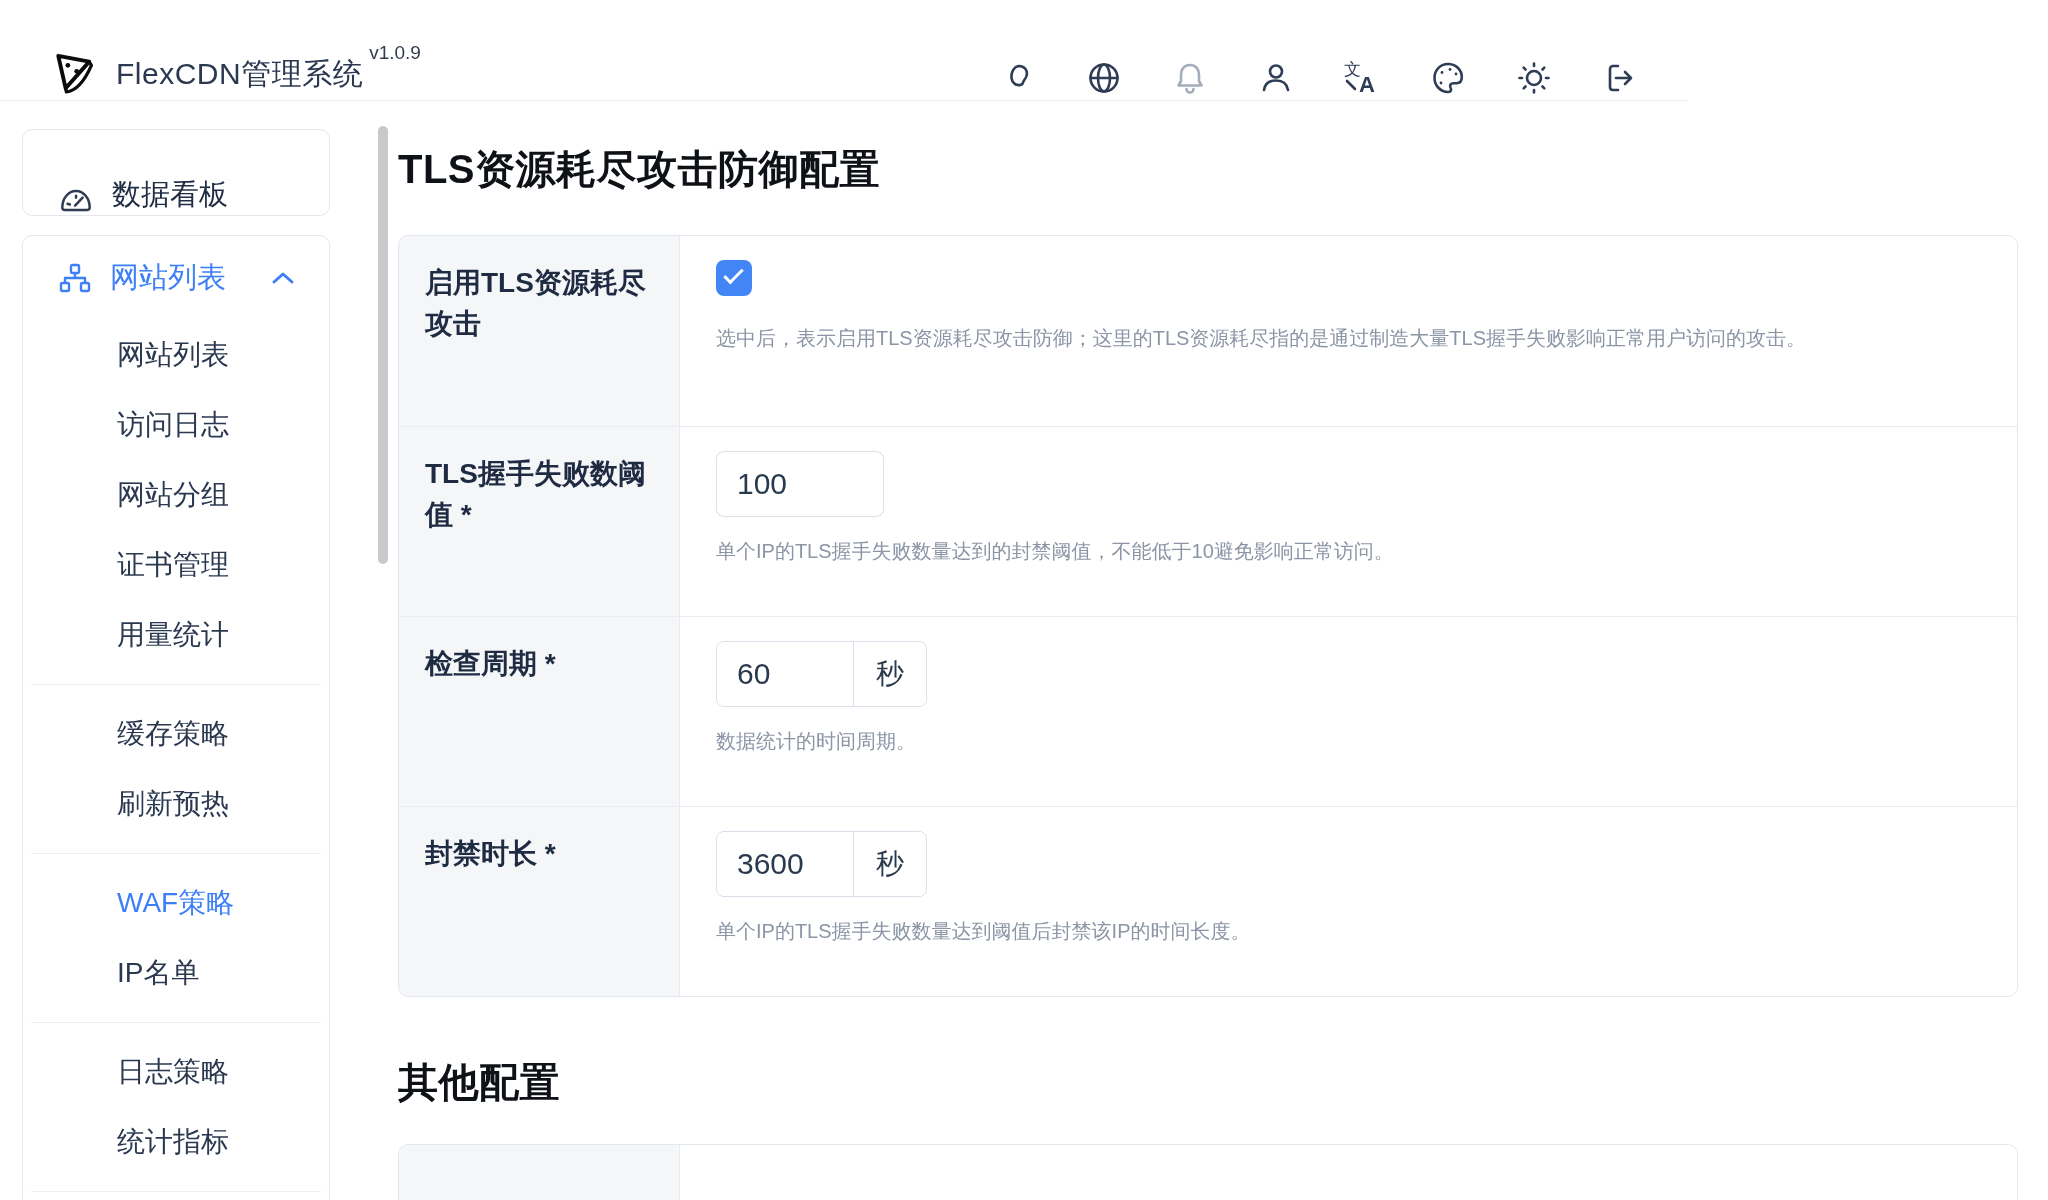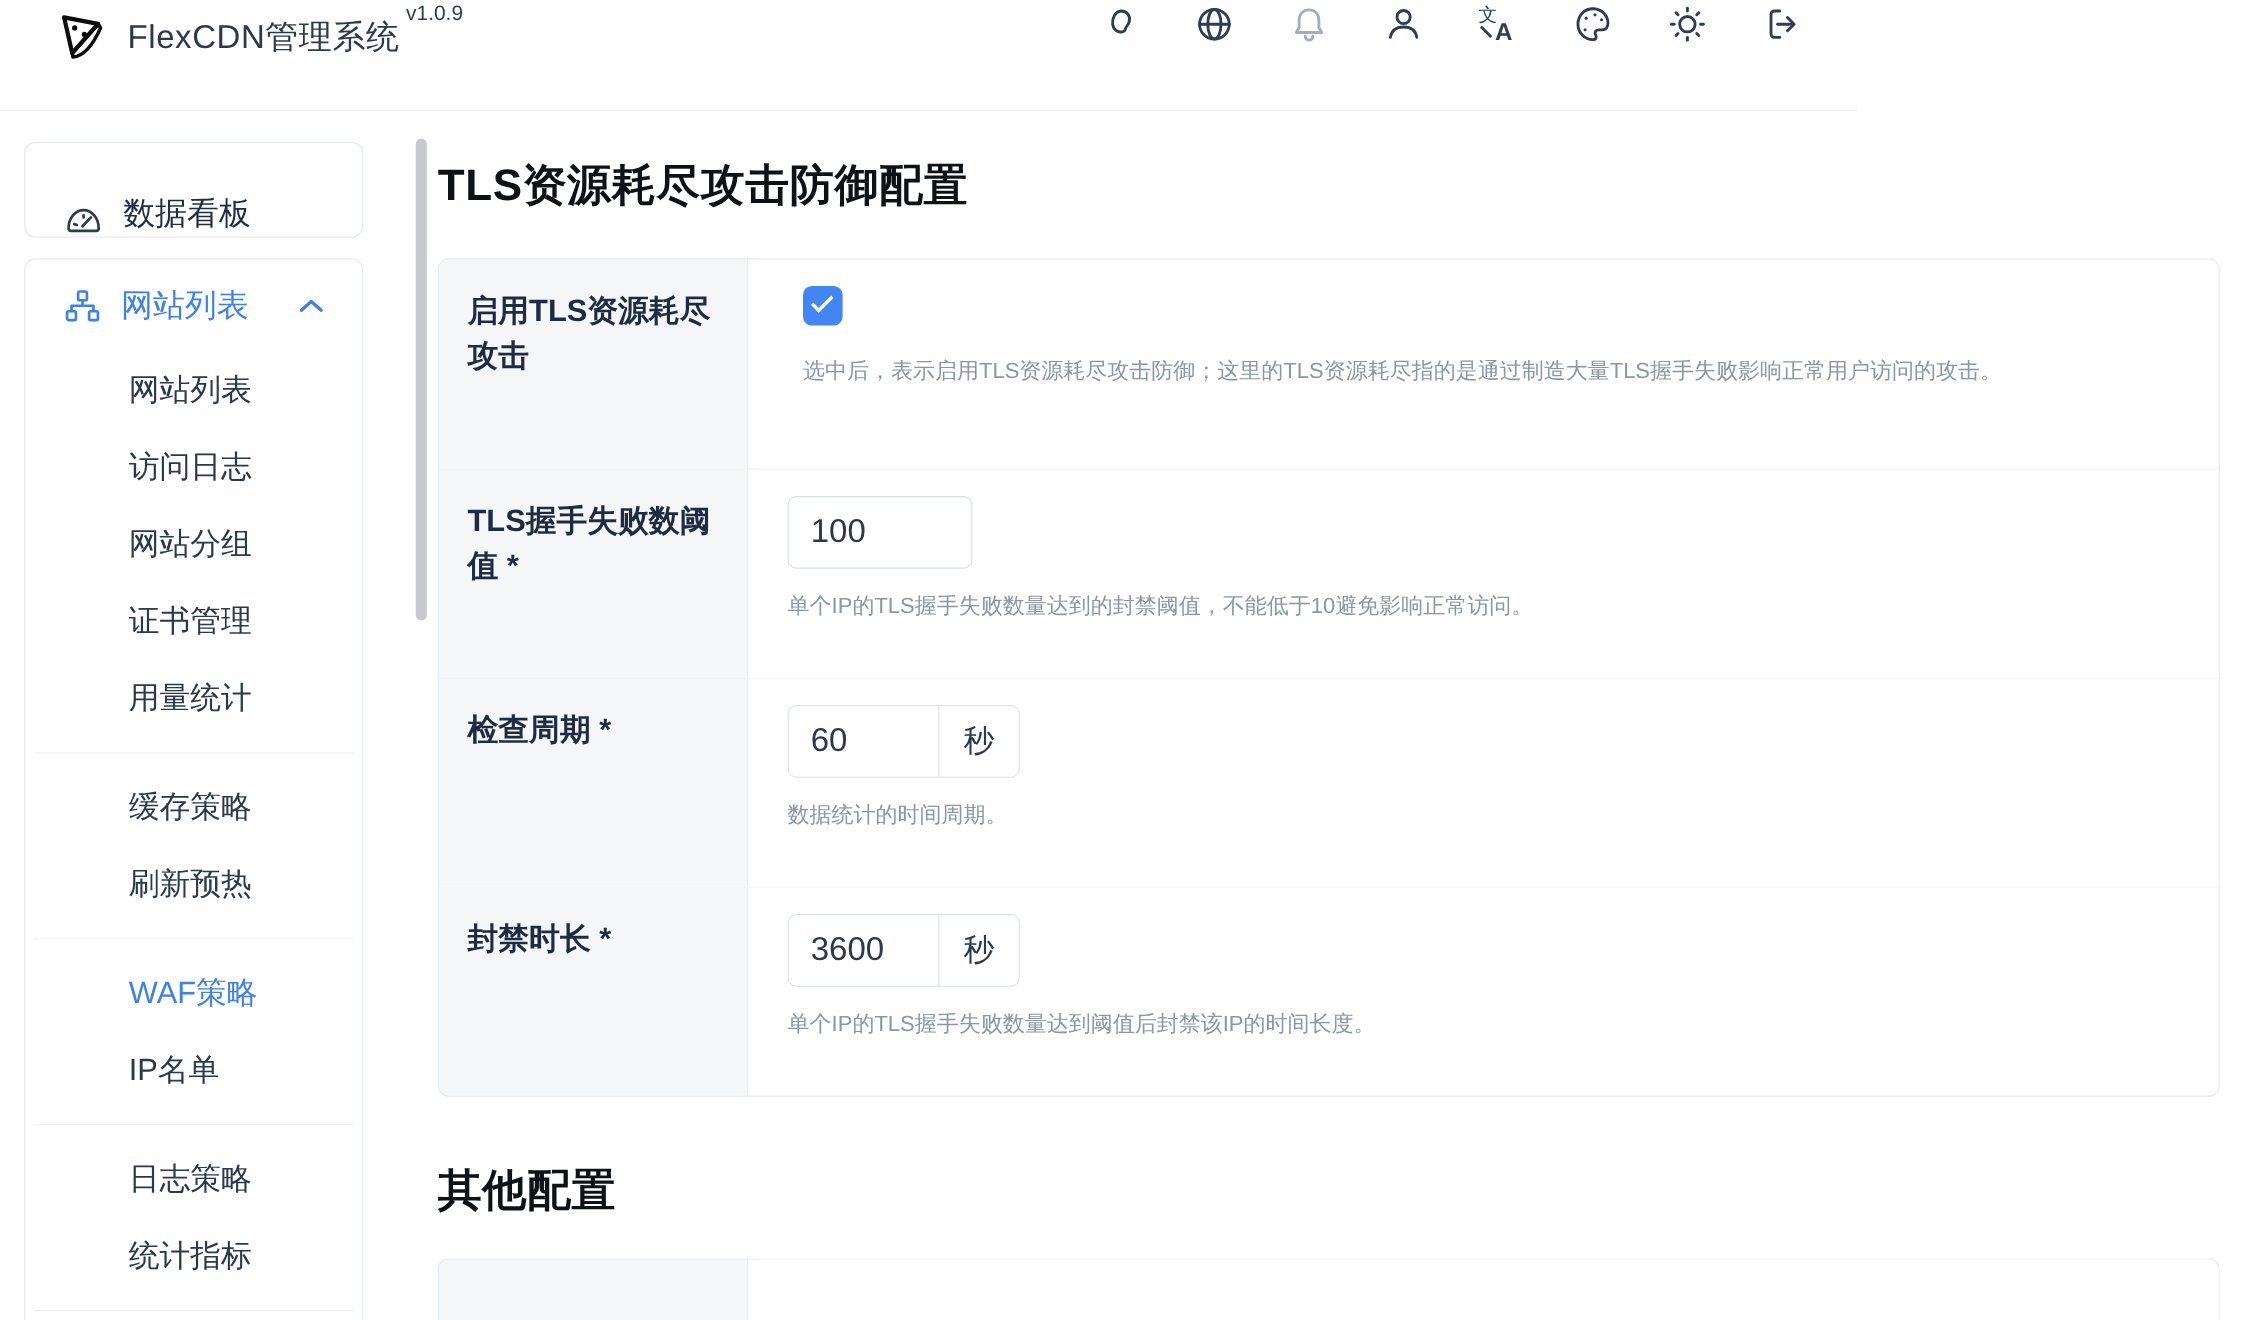--- a/index.html
+++ b/index.html
@@ -1,21 +1,21 @@
 <!DOCTYPE html>
 <html><head>
 <meta charset="utf-8">
 <style>
   * { box-sizing: border-box; margin: 0; padding: 0; }
   html,body { width:2048px; height:1200px; overflow:hidden; background:#fff;
     font-family:"Liberation Sans", sans-serif; color:#1f2b42; }
 
   
   .header { position:absolute; left:0; top:0; width:1688px; height:101px;
-    background:#fff; border-bottom:1px solid #e8ebf0; display:flex; align-items:flex-start; padding:0 46px; }
+    background:#fff; border-bottom:1px solid #e8ebf0; display:flex; align-items:flex-end; padding:0 46px; }
   .brand { display:flex; align-items:flex-start; cursor:pointer; }
   .brand-logo { width:54px; height:56px; margin-top:4px; }
   .brand-title { font-size:30px; color:#2b3850; margin-left:16px; margin-top:14px; letter-spacing:.5px; }
   .brand-ver { font-size:19px; color:#333c4e; margin-left:6px; margin-top:2px; }
   .header-spacer { flex:1; }
   .hicon { width:44px; height:44px; margin-left:42px; display:flex; align-items:center; justify-content:center; cursor:pointer; }
   .hicon svg { stroke:#2e3c55; fill:none; stroke-width:2.6; stroke-linecap:round; stroke-linejoin:round; }
   .hicon.dim svg { stroke:#a4adba; }
 
   
@@ -37,21 +37,21 @@
     background:#c7c9cd; border-radius:5px; cursor:pointer; }
 
   
   .main { position:absolute; left:398px; top:0; width:1620px; }
   .h1 { margin-top:146px; font-size:40px; line-height:46px; color:#0e1116; font-weight:600; letter-spacing:.5px; }
   .h2 { margin-top:62px; font-size:40px; line-height:47px; color:#0e1116; font-weight:600; letter-spacing:.5px; }
 
   .ftable { margin-top:43px; width:1620px; border:1px solid #e3e8f0; border-radius:10px; overflow:hidden; background:#fff; }
   .ftable.partial { margin-top:38px; border-radius:10px 10px 0 0; border-bottom:none; height:56px; }
   .frow { display:flex; border-top:1px solid #e8ebf1; }
-  .frow:first-child { border-top:none;gap:14px; }
+  .frow:first-child { border-top:none; }
   .cell-label { width:281px; min-height:100%; background:#f5f6f8; border-right:1px solid #e8ebf1;
     padding:26px; font-size:28px; font-weight:600; color:#1f2b42; line-height:41px; }
   .cell-input { flex:1; background:#fff; padding:24px 40px 30px 36px; }
   .frow.h190 { min-height:190px; }
 
   .checkbox { width:36px; height:36px; border-radius:8px; background:#4285f4; position:relative; cursor:pointer; }
   .checkbox .check { position:absolute; left:8px; top:9px; width:19px; height:10px;
     border-left:3px solid #fff; border-bottom:3px solid #fff; transform:rotate(-45deg); }
 
   .desc { margin-top:20px; font-size:20px; color:#8b95a6; line-height:45px; }

